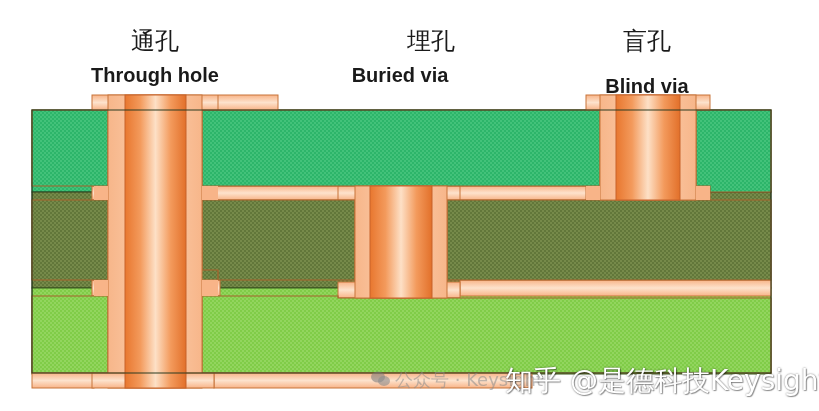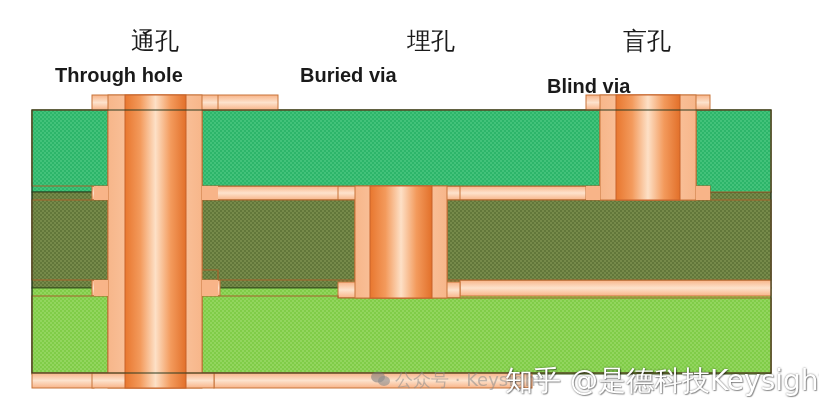--- a/index.html
+++ b/index.html
@@ -1,18 +1,18 @@
 <!DOCTYPE html>
 <html><head>
 <meta charset="utf-8">
 <style>
   html, body { margin:0; padding:0; background:#ffffff; }
   body { width:819px; height:411px; position:relative; overflow:hidden; font-family:"DejaVu Sans", sans-serif; }
   .label-cn { position:absolute; font-family:"DejaVu Sans", sans-serif; font-size:24px; color:#1a1a1a; text-align:center; font-weight:normal; }
-  .label-en { position:absolute; font-family:"Liberation Sans", sans-serif; font-size:20px; font-weight:bold; color:#1a1a1a; text-align:left; white-space:nowrap; }
+  .label-en { position:absolute; font-family:"Liberation Sans", sans-serif; font-size:20px; font-weight:bold; color:#1a1a1a; text-align:center; white-space:nowrap; }
   svg { position:absolute; left:0; top:0; }
   .wm1 { position:absolute; left:395px; top:368px; font-family:"DejaVu Sans", sans-serif; font-size:18px; color:rgba(140,140,140,0.55); white-space:nowrap; }
   .wm2 { position:absolute; left:505px; top:362px; font-family:"DejaVu Sans", sans-serif; font-size:28px; color:#ffffff; text-shadow:0 0 2px rgba(0,0,0,0.55),1px 1px 1px rgba(0,0,0,0.35); white-space:nowrap; }
   .wm-icon { position:absolute; left:370px; top:370px; width:22px; height:18px; }
 </style>
 </head>
 <body>
 
 <div class="label-cn" style="left:100px; top:25px; width:110px;">通孔</div>
 <div class="label-en" style="left:55px; top:64px; width:200px;">Through hole</div>

